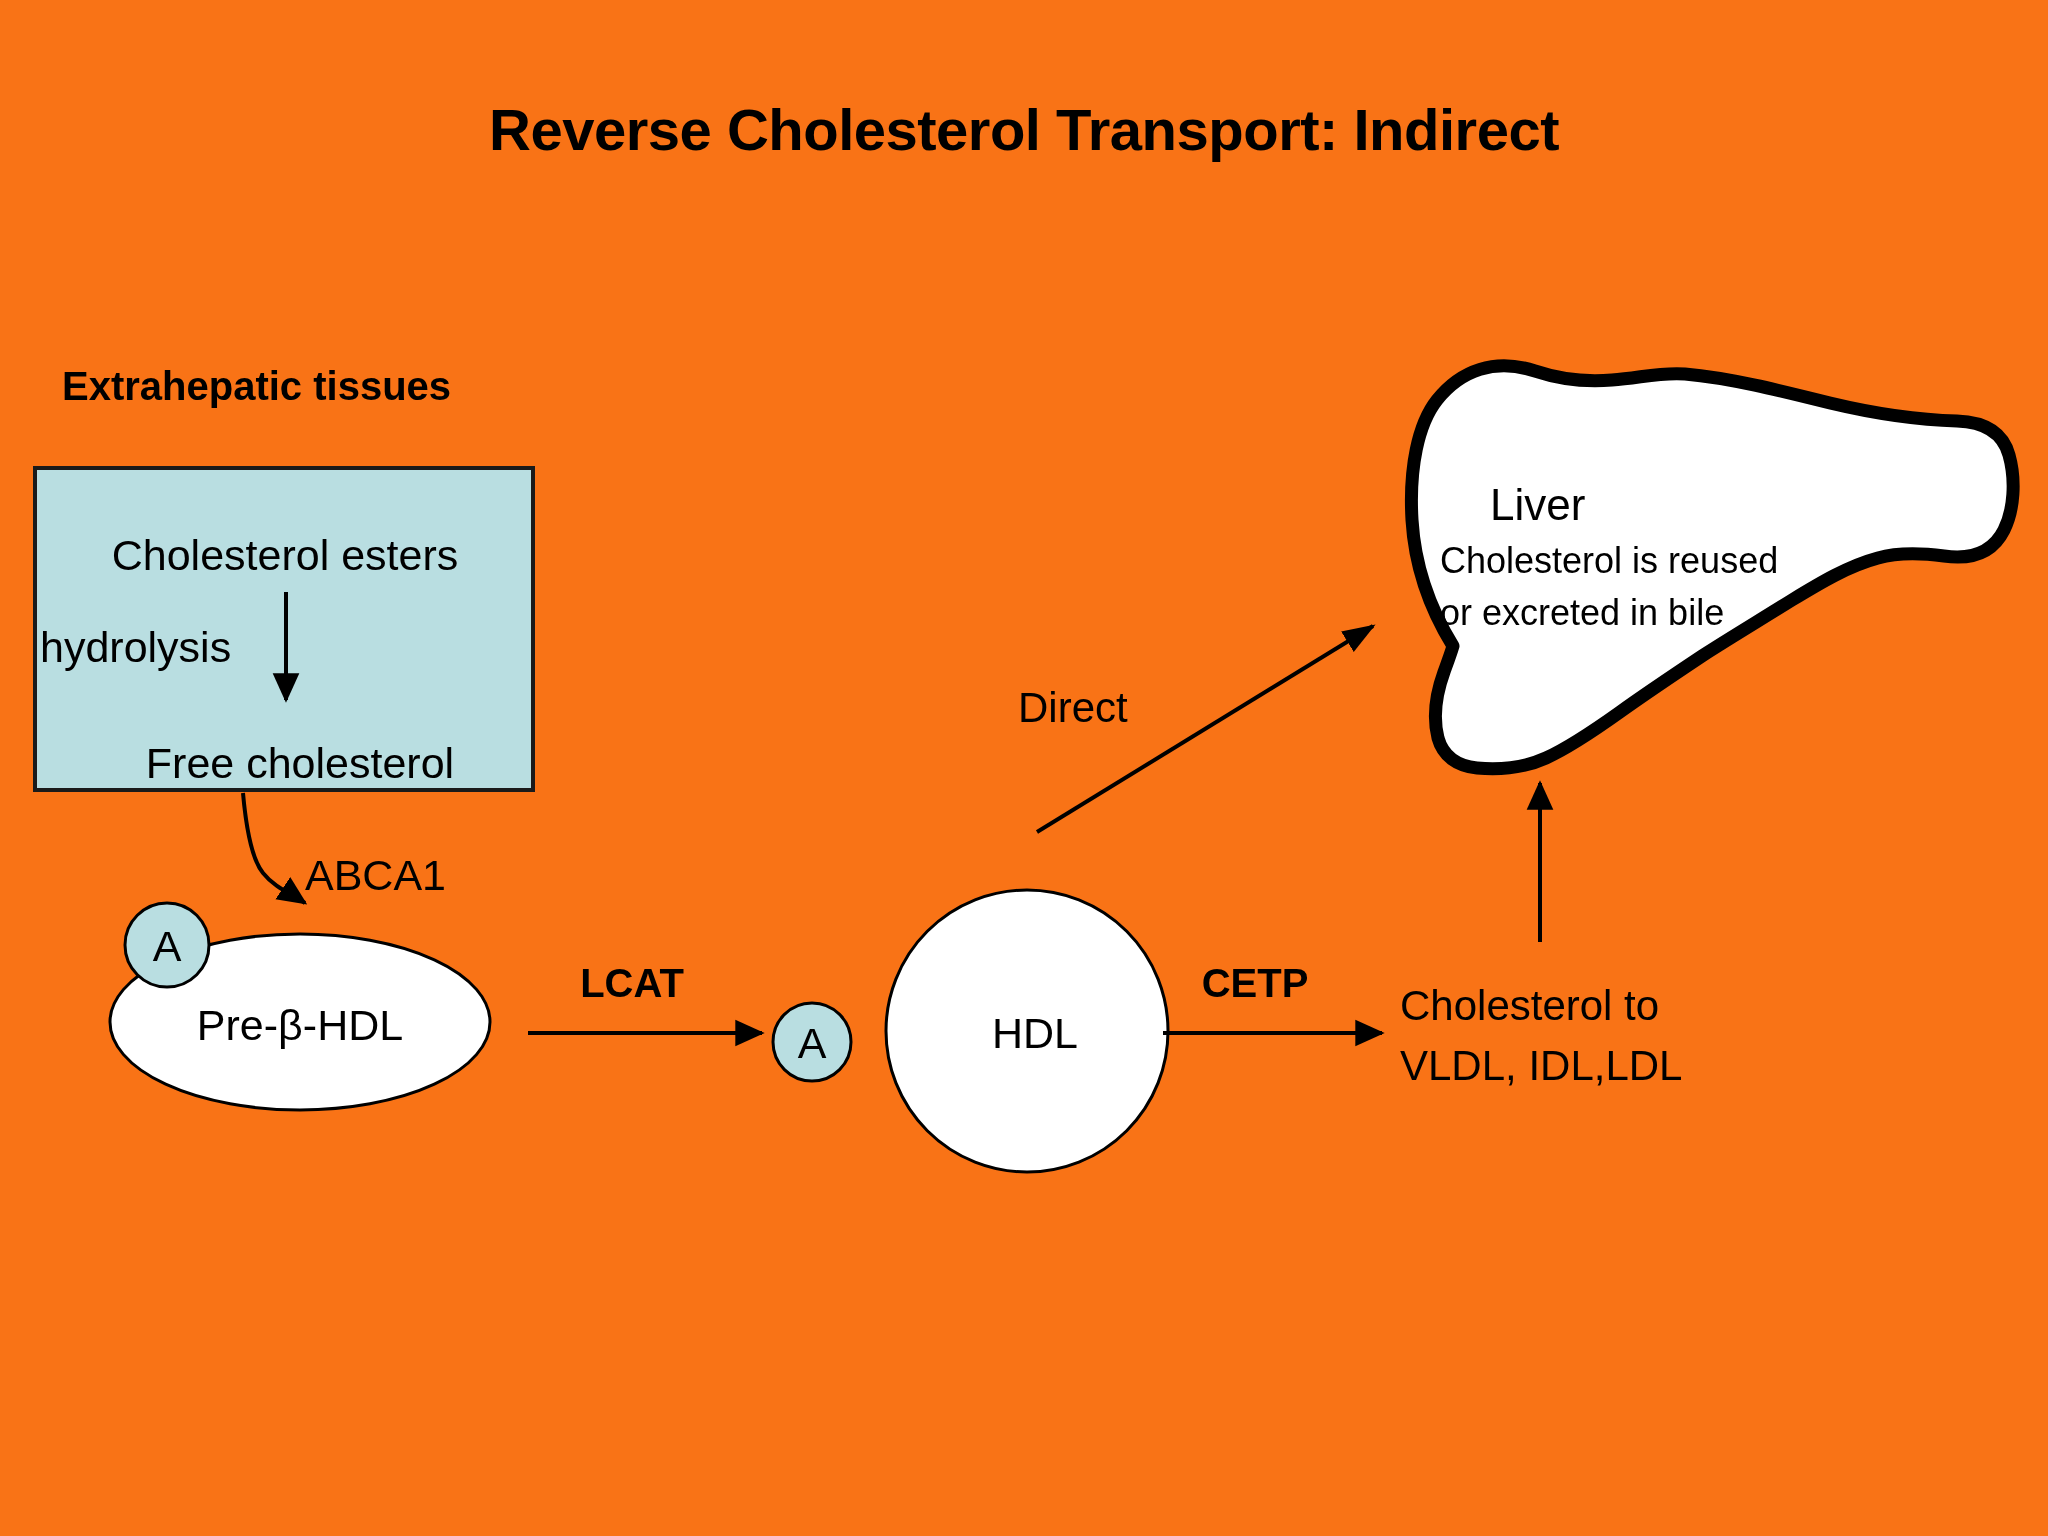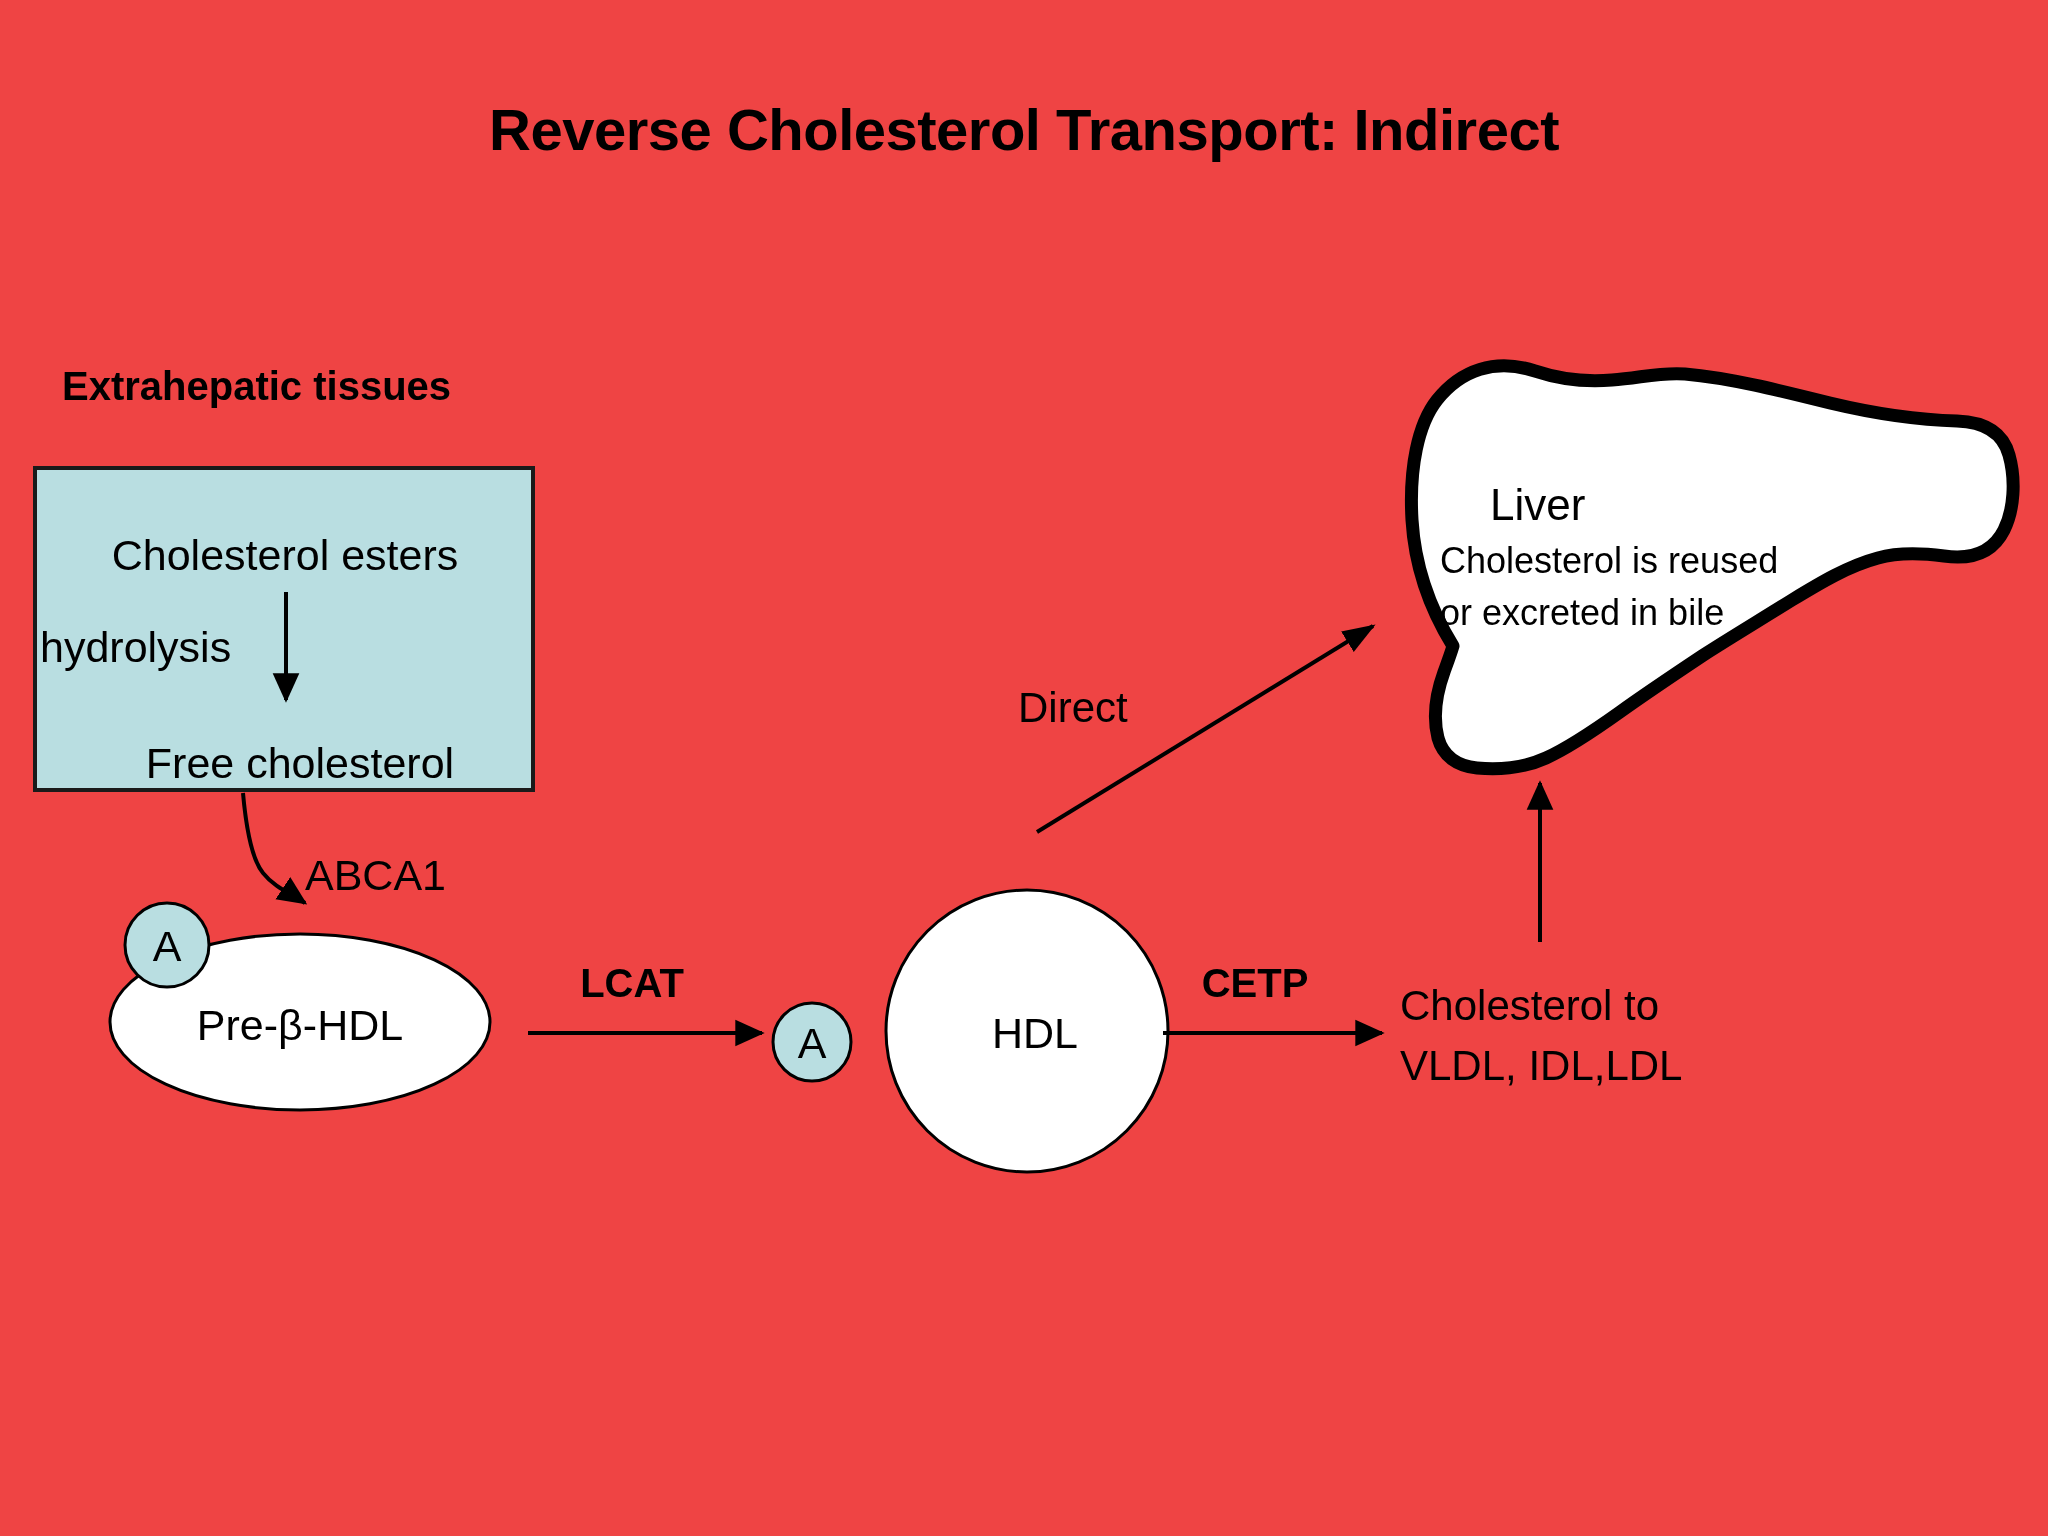--- a/index.html
+++ b/index.html
@@ -11,21 +11,21 @@
     width: 2048px;
     height: 1536px;
     overflow: hidden;
     font-family: "Liberation Sans", sans-serif;
     color: #000000;
   }
   #canvas {
     position: relative;
     width: 2048px;
     height: 1536px;
-    background: #ef4444;
+    background: #f97316;
   }
   svg#diagram {
     position: absolute;
     left: 0;
     top: 0;
     width: 2048px;
     height: 1536px;
   }
   .txt {
     font-family: "Liberation Sans", sans-serif;

